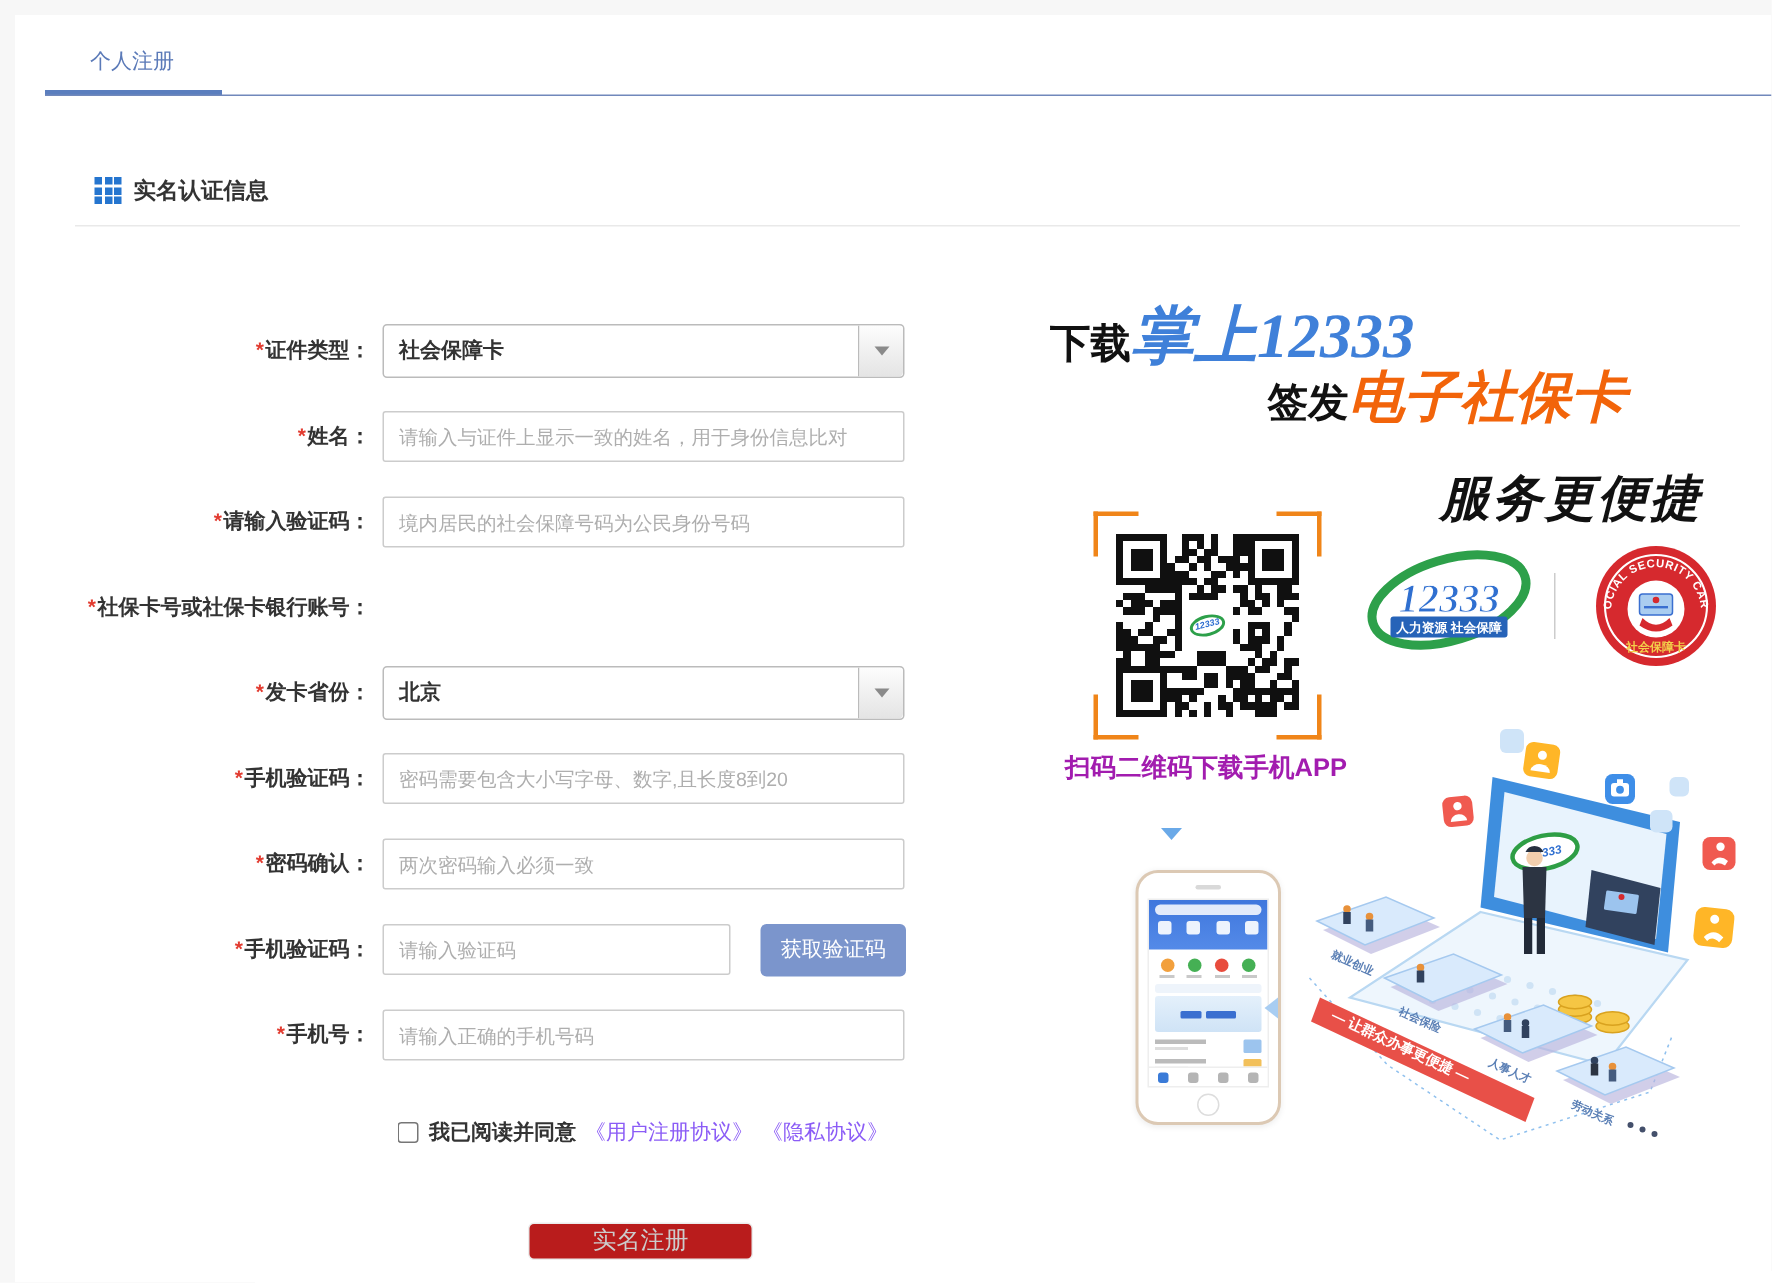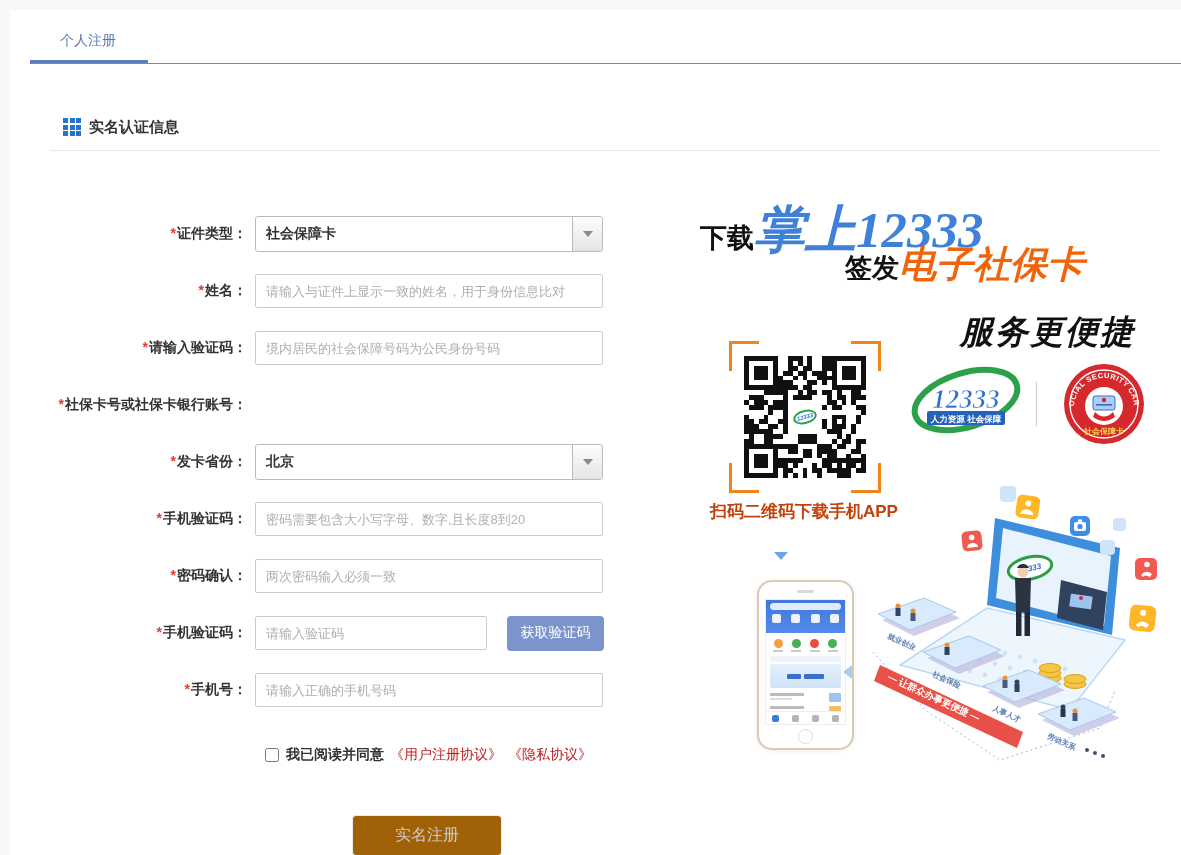--- a/index.html
+++ b/index.html
@@ -30,44 +30,44 @@
   .fselect { width:348px; height:36px; border:1px solid #bbb; border-radius:3px; background:#fff; display:flex; align-items:center; cursor:pointer; position:relative; }
   .fselect .val { flex:1; padding:0 10px; font-size:14px; font-weight:bold; color:#333; }
   .caret-box { width:30px; height:34px; border-left:1px solid #bbb; border-radius:0 3px 3px 0; background:linear-gradient(#fdfdfd,#e4e4e4); display:flex; align-items:center; justify-content:center; }
   .caret { width:0; height:0; border-left:5px solid transparent; border-right:5px solid transparent; border-top:6px solid #8a8a8a; }
   .finput.short { width:232px; }
   .code-btn { margin-left:20px; width:97px; height:35px; background:#7b95cc; color:#fff; border:none; border-radius:4px; font-size:14px; font-family:inherit; cursor:pointer; }
 
   .agree-row { position:absolute; left:255px; top:736px; display:flex; align-items:center; font-size:14px; }
   .agree-row input { width:14px; height:14px; margin-right:7px; cursor:pointer; }
   .agree-text { font-weight:bold; color:#333;text-align:center; }
-  .agree-link { color:#b91c1c; margin-left:6px; cursor:pointer; text-decoration:none; }
-
-  .submit-btn { position:absolute; left:342px; top:805px; width:150px; height:41px; background:#a16207; border:1px solid #ececec; border-radius:4px; color:#ccc; font-size:16px; font-family:inherit; cursor:not-allowed; }
+  .agree-link { color:#8b5cf6; margin-left:6px; cursor:pointer; text-decoration:none; }
+
+  .submit-btn { position:absolute; left:342px; top:805px; width:150px; height:25px; background:#b91c1c; border:1px solid #ececec; border-radius:4px; color:#ccc; font-size:16px; font-family:inherit; cursor:not-allowed; }
 
   
   .hl { position:absolute; white-space:nowrap; }
   .hl1 { left:690px; top:186px; }
   .hl2 { left:835px; top:230px; }
   .hl3 { left:950px; top:278px; font-size:33px; font-weight:bold; font-style:italic; color:#111; letter-spacing:2px;margin-top:22px; }
   .hl-prefix { font-size:27px; font-weight:bold; color:#111; }
-  .hl-big1 { font-family:"Liberation Serif","DejaVu Serif",serif; font-size:51px; font-weight:bold; font-style:italic; color:#3f80d9; }
+  .hl-big1 { font-family:"Liberation Serif","DejaVu Serif",serif; font-size:42px; font-weight:bold; font-style:italic; color:#3f80d9; }
   .hl-big2 { font-family:"Liberation Serif","DejaVu Serif",serif; font-size:37px; font-weight:bold; font-style:italic; color:#f2640a; }
 
   
   .qr-wrap { position:absolute; left:719px; top:331px; width:152px; height:152px; }
   .qr-corner { position:absolute; width:30px; height:30px; border:3px solid #f08519; }
   .qc-tl { left:0; top:0; border-right:none; border-bottom:none; }
   .qc-tr { right:0; top:0; border-left:none; border-bottom:none; }
   .qc-bl { left:0; bottom:0; border-right:none; border-top:none; }
   .qc-br { right:0; bottom:0; border-left:none; border-top:none; }
   .qr-box { position:absolute; left:15px; top:15px; width:122px; height:122px; background:#fff; }
   .qr-logo { position:absolute; left:46px; top:46px; width:30px; height:30px; background:#fff; border-radius:5px; box-shadow:0 0 0 2px #fff; display:flex; align-items:center; justify-content:center; }
   .qr-logo b { display:flex; align-items:center; justify-content:center; width:24px; height:14px; border:2px solid #2da04a; border-radius:50%; transform:rotate(-14deg); font-size:6px; color:#2f6fd0; font-style:italic; }
-  .qr-caption { position:absolute; left:700px; top:490px; font-size:17px; font-weight:bold; color:#c2410c; }
+  .qr-caption { position:absolute; left:700px; top:490px; font-size:17px; font-weight:bold; color:#a21caf; }
 
   
   .logo12333 { position:absolute; left:900px; top:352px; }
   .logo-sep { position:absolute; left:1026px; top:372px; width:1px; height:44px; background:#ccc; }
   .badge { position:absolute; left:1052px; top:352px; }
 
   
   .phone { position:absolute; left:747px; top:570px; width:97px; height:170px; background:#fff; border:2px solid #dcc9b4; border-radius:15px; box-shadow:0 1px 4px rgba(0,0,0,.08); }
   .speaker { position:absolute; left:38px; top:8px; width:17px; height:3px; background:#d9d9d9; border-radius:2px; }
   .home-btn { position:absolute; left:39px; bottom:4px; width:15px; height:15px; border:1.5px solid #ddd; border-radius:50%; }

